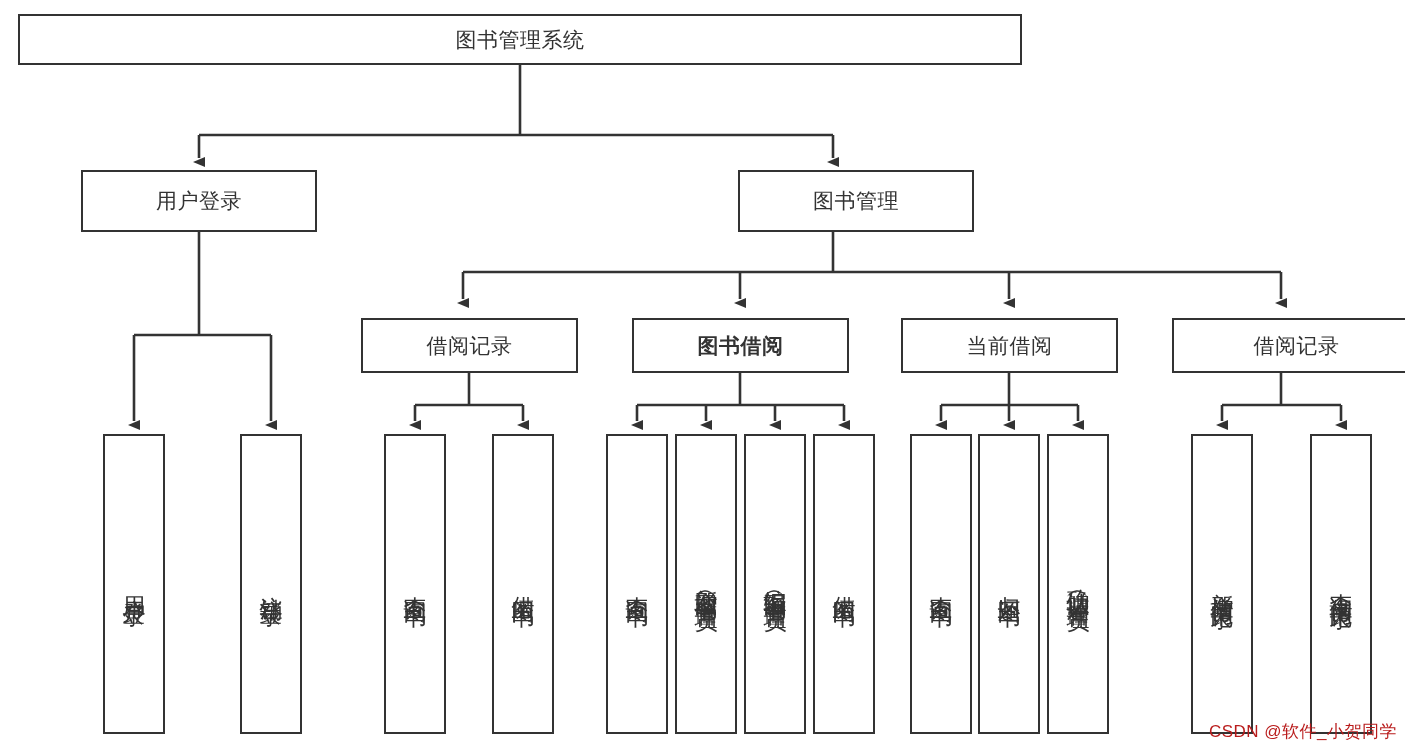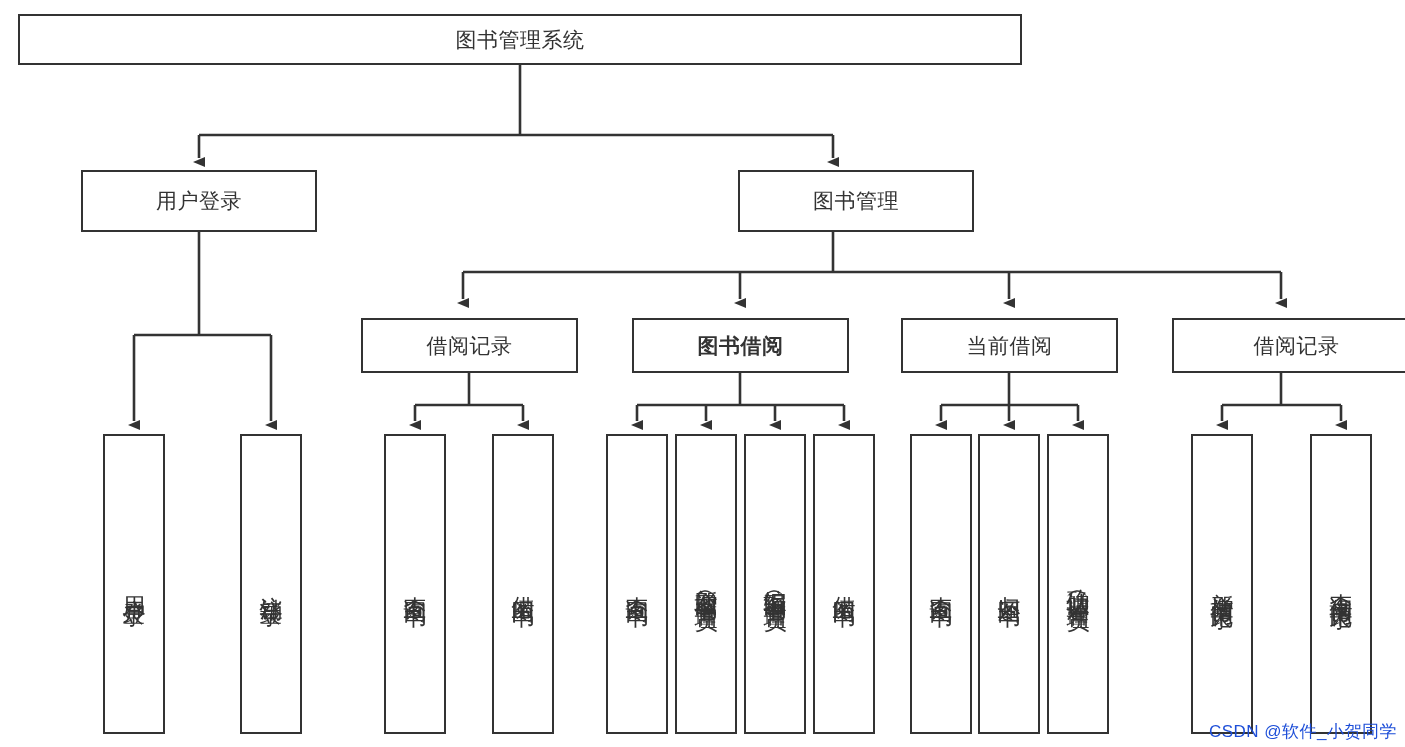--- a/index.html
+++ b/index.html
@@ -54,21 +54,21 @@
     text-orientation: upright;
     font-size: 23px;
     letter-spacing: 3px;
     line-height: 1;
   }
   #watermark {
     position: absolute;
     right: 8px;
     bottom: 4px;
     font-size: 17px;
-    color: #1d4ed8;
+    color: #b91c1c;
     letter-spacing: 0.5px;
     white-space: nowrap;
     pointer-events: none;
   }
 </style>
 </head>
 <body>
 
 <div id="diagram-root">
 

